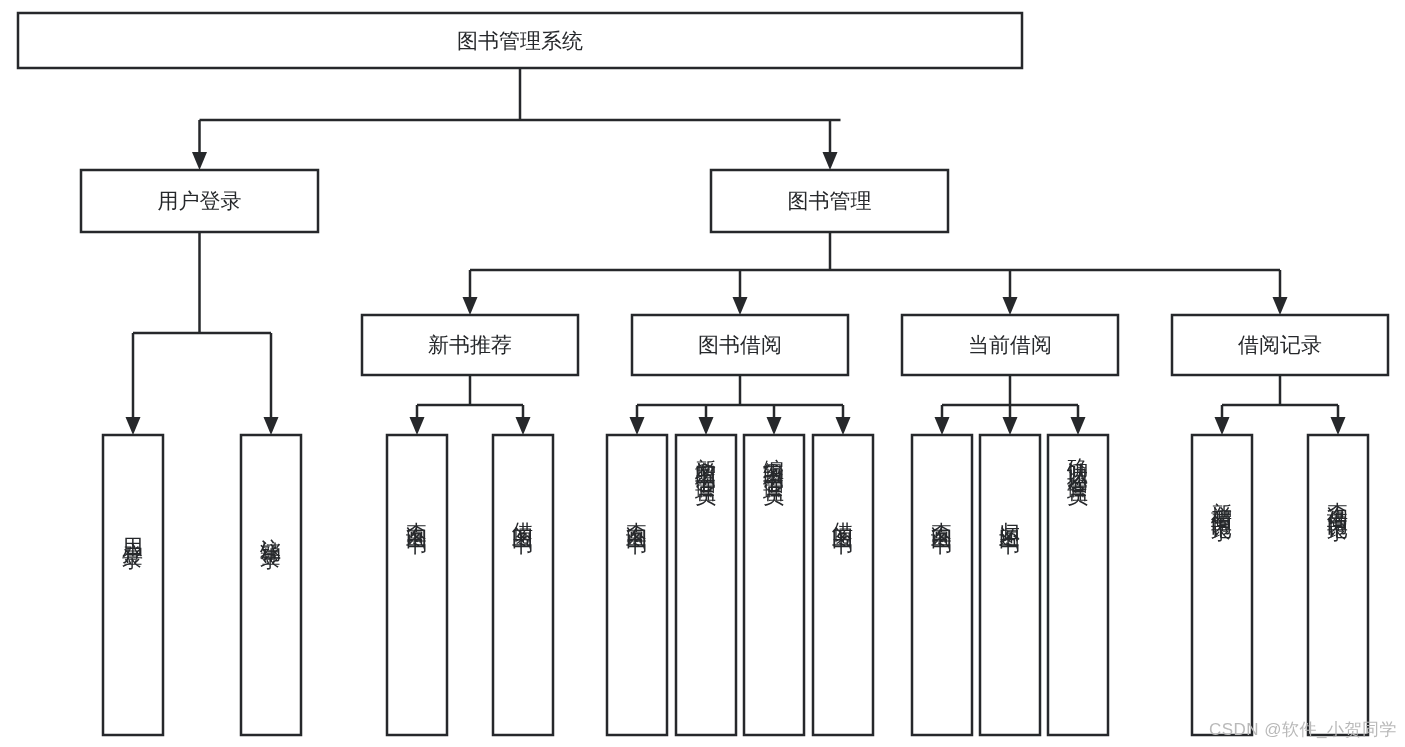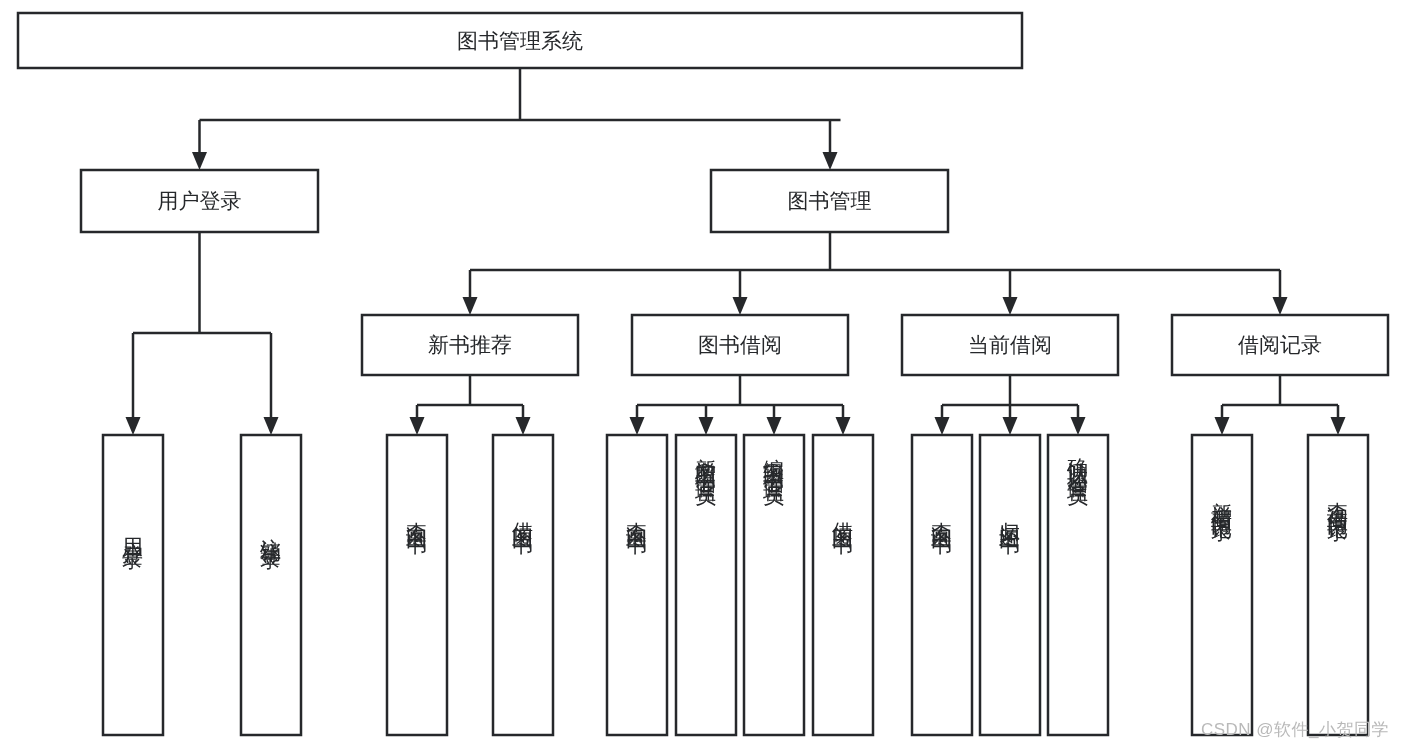--- a/index.html
+++ b/index.html
@@ -41,21 +41,21 @@
     white-space:nowrap;
   }
   .connector{
     stroke:#26282b;
     stroke-width:2.5;
     fill:none;
   }
   .arrowhead{fill:#26282b;}
   #watermark{
     position:absolute;
-    right:16px;
+    right:8px;
     bottom:6px;
     font-family:"Liberation Sans","DejaVu Sans",sans-serif;
     font-size:17px;
     color:#b9b9b9;
     letter-spacing:0.5px;
     white-space:nowrap;
     pointer-events:none;
   }
   .leaf-fo{overflow:visible;}
 </style>

